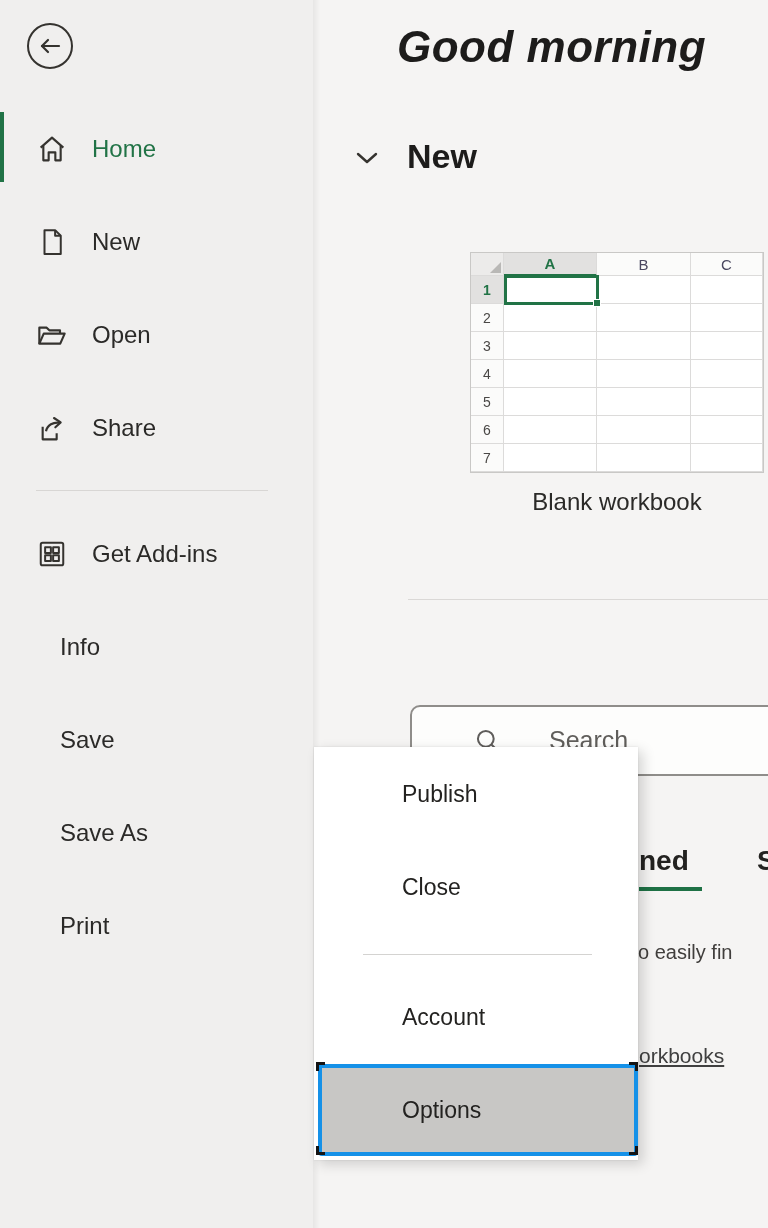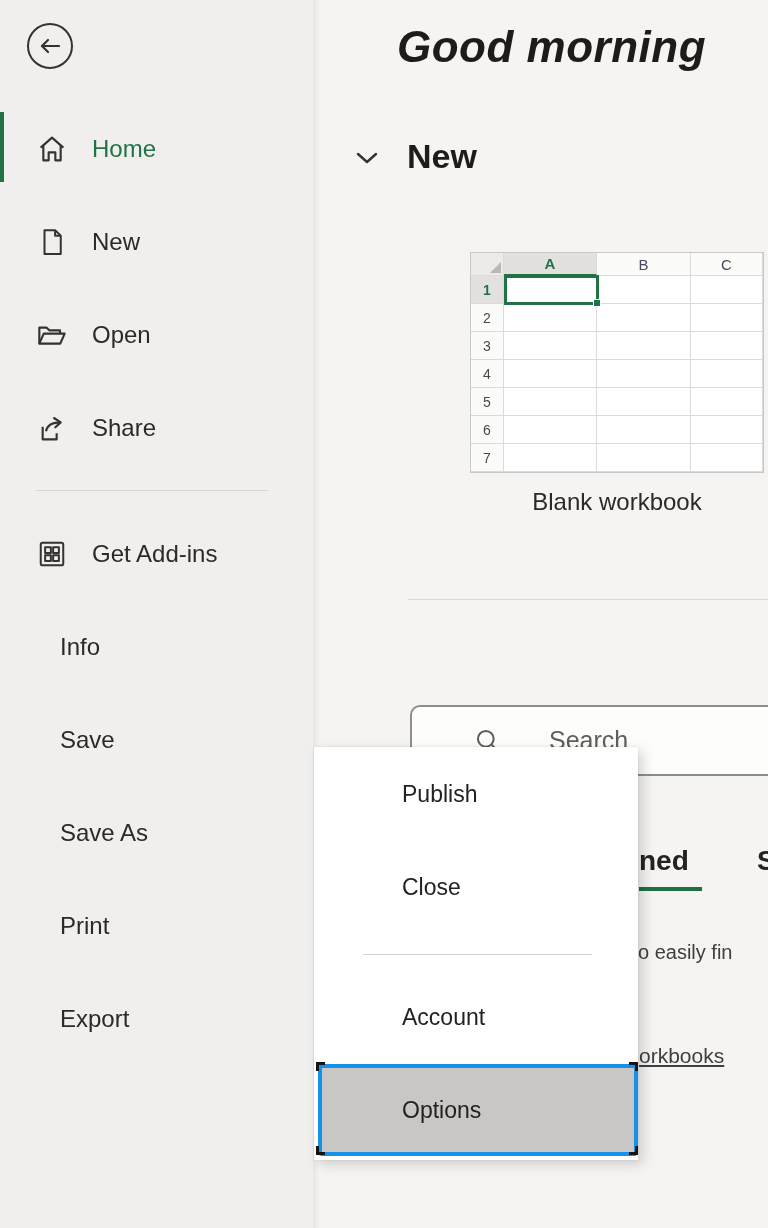--- a/index.html
+++ b/index.html
@@ -227,23 +227,20 @@
     </div>
     <div class="nav-item no-icon">
       <span class="lbl">Save</span>
     </div>
     <div class="nav-item no-icon">
       <span class="lbl">Save As</span>
     </div>
     <div class="nav-item no-icon">
       <span class="lbl">Print</span>
     </div>
-    <div class="nav-item no-icon">
-      <span class="lbl">Export</span>
-    </div>
   </div>
 </div>
 
 <div class="main">
   <div class="greeting">Good morning</div>
 
   <div class="section-chevron">
     <svg width="26" height="20" viewBox="0 0 26 20" fill="none" stroke="#35332f" stroke-width="2.4" stroke-linecap="round" stroke-linejoin="round">
       <path d="M4 6 L13 14 L22 6"></path>
     </svg>

